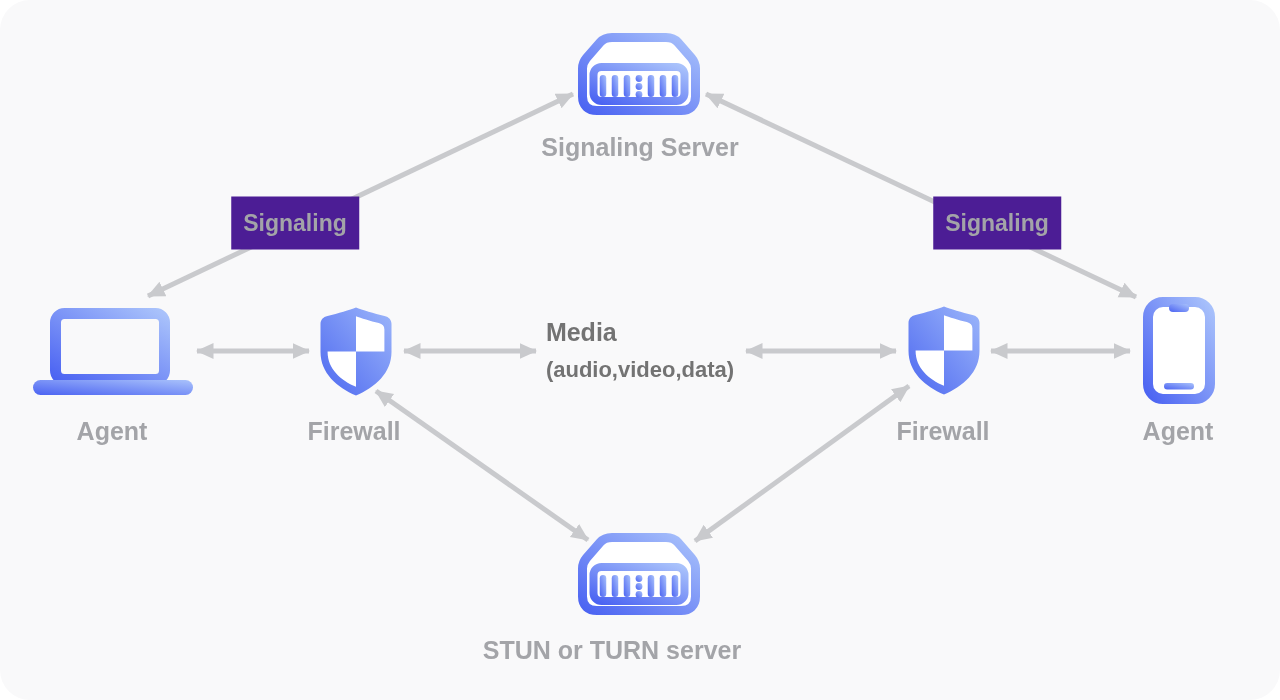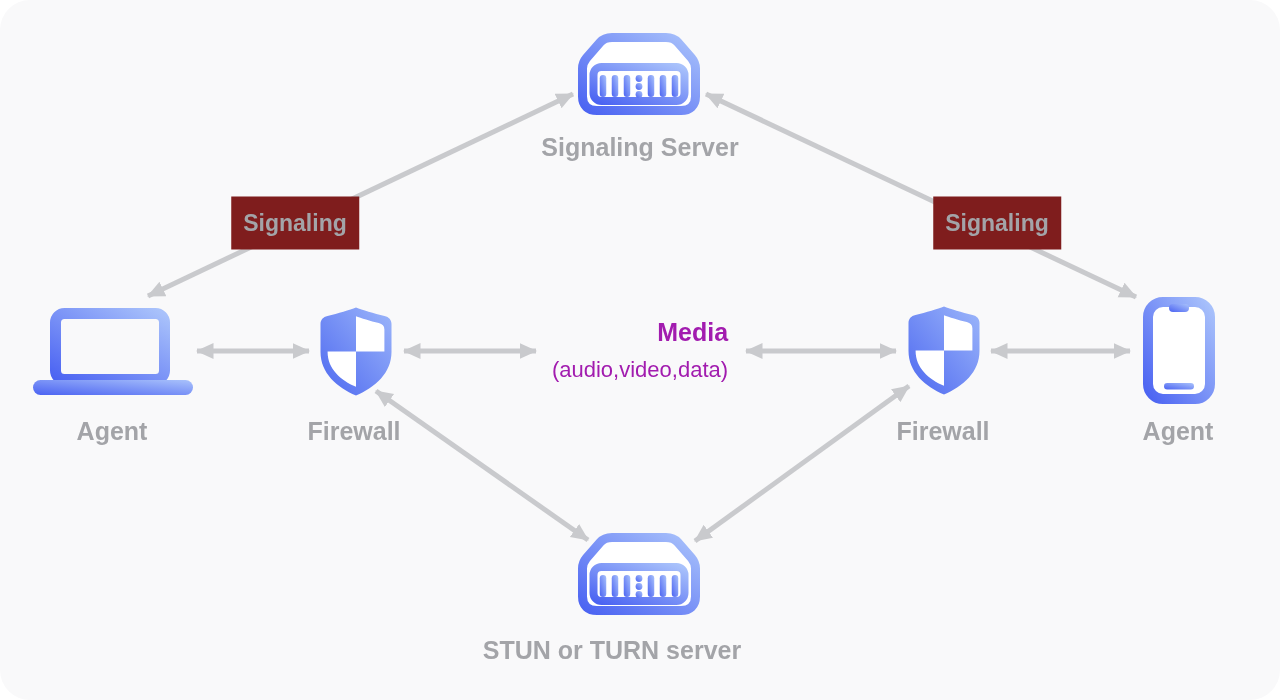--- a/index.html
+++ b/index.html
@@ -25,37 +25,37 @@
     position: absolute;
     transform: translate(-50%, -50%);
     color: #a3a4a8;
     font-weight: 700;
     font-size: 25px;
     white-space: nowrap;
   }
   .edge-label {
     position: absolute;
     transform: translate(-50%, -50%);
-    background: #7f1d1d;
+    background: #4c1d95;
     color: #a3a4a8;
     font-weight: 700;
     font-size: 23px;
     white-space: nowrap;
     padding: 13px 12px;
     text-align: center;
   }
   .media-label {
     position: absolute;
     transform: translate(-50%, -50%);
-    color: #a21caf;
-    text-align: right;
+    color: #737373;
+    text-align: left;
     white-space: nowrap;
   }
   .media-title   { font-weight: 700; font-size: 25px; line-height: 1; }
-  .media-subtitle{ font-weight: 400; font-size: 22px; line-height: 1; margin-top: 14px; }
+  .media-subtitle{ font-weight: 700; font-size: 22px; line-height: 1; margin-top: 14px; }
 </style>
 </head>
 <body>
 
 <div class="canvas">
 
   <svg class="edges" viewBox="0 0 1280 700">
     <defs>
       <marker id="ah" markerUnits="userSpaceOnUse" markerWidth="22" markerHeight="18" refX="16.5" refY="8" orient="auto-start-reverse">
         <path d="M0 0 L17.5 8 L0 16 Z" fill="#c9cacd"></path>

